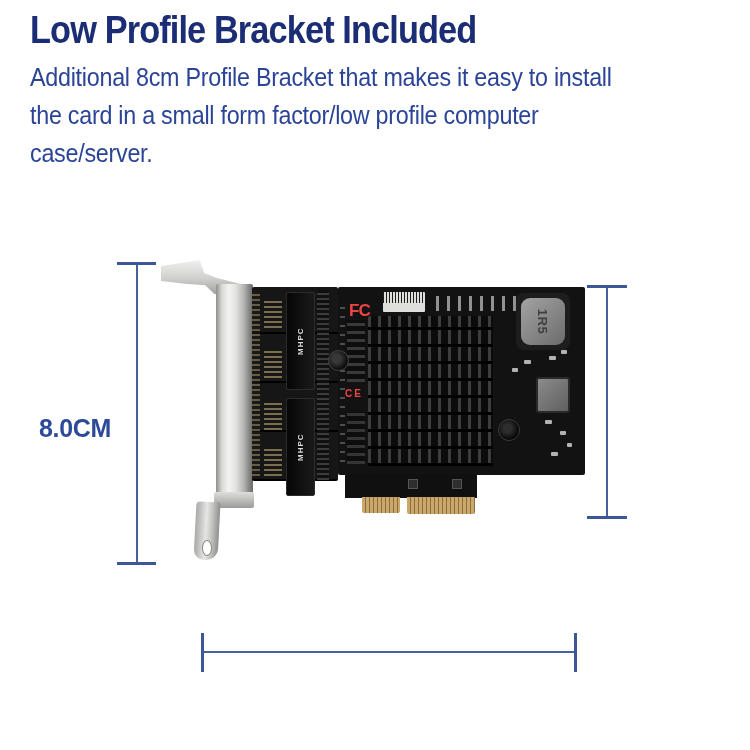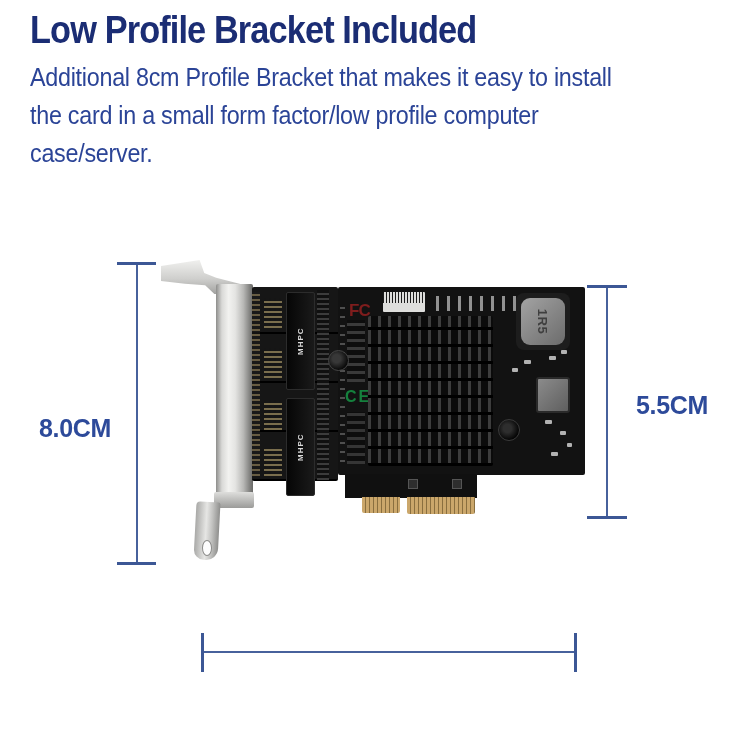--- a/index.html
+++ b/index.html
@@ -22,21 +22,21 @@
     letter-spacing:-.3px;
   }
   .dim-line { background:#47619c; }
   .dim-cap  { background:#3c5795; }
   .vtext {
     writing-mode:vertical-rl; transform:rotate(180deg);
     font-size:8px; font-weight:bold; color:#d9d9d9; letter-spacing:1px;
     display:flex; align-items:center; justify-content:center;
     width:100%; height:100%;
   }
-  .pcb-mark { color:#7f1d1d; font-weight:bold; }
+  .pcb-mark { color:#ef4444; font-weight:bold; }
   .dot { position:absolute; background:#b2b2b2; border-radius:1px; }
   .pad { position:absolute; background:#2e2e2e; border:1px solid #555; }
 </style>
 </head>
 <body>
 
 <div class="page">
 
   <div class="abs title condensed">Low Profile Bracket Included</div>
   <div class="abs desc-line condensed" style="top:58px;">Additional 8cm Profile Bracket that makes it easy to install</div>
@@ -46,21 +46,20 @@
   <div class="abs" style="left:0;top:0;width:750px;height:750px;">
 
     <div class="abs dim-line" style="left:136px;top:264px;width:2px;height:300px;"></div>
     <div class="abs dim-cap" style="left:117px;top:262px;width:39px;height:3px;"></div>
     <div class="abs dim-cap" style="left:117px;top:562px;width:39px;height:3px;"></div>
     <div class="abs dim-label" style="left:20px;top:414px;width:110px;">8.0CM</div>
 
     <div class="abs dim-line" style="left:606px;top:287px;width:2px;height:231px;"></div>
     <div class="abs dim-cap" style="left:587px;top:285px;width:40px;height:3px;"></div>
     <div class="abs dim-cap" style="left:587px;top:516px;width:40px;height:3px;"></div>
-    <div class="abs dim-label" style="left:622px;top:391px;width:100px;">5.5CM</div>
 
     <div class="abs dim-line" style="left:202px;top:651px;width:375px;height:2px;"></div>
     <div class="abs dim-cap" style="left:201px;top:633px;width:3px;height:39px;"></div>
     <div class="abs dim-cap" style="left:574px;top:633px;width:3px;height:39px;"></div>
 
     <div class="abs" style="left:161px;top:260px;width:92px;height:34px;
                 background:linear-gradient(180deg,#f0f0ee 0%,#cfcfcd 55%,#a2a2a0 100%);
                 clip-path:polygon(0% 18%, 42% 0%, 47% 38%, 60% 52%, 100% 80%, 100% 100%, 58% 100%, 48% 74%, 26% 70%, 0% 62%);"></div>
 
     <div class="abs" style="left:216px;top:284px;width:37px;height:216px;border-radius:2px;
@@ -102,21 +101,21 @@
     <div class="abs" style="left:383px;top:292px;width:42px;height:20px;border-radius:1px;background:#dededc;
                 background-image:repeating-linear-gradient(90deg,#1c1c1c 0 1px,rgba(0,0,0,0) 1px 3px);
                 background-size:100% 55%;background-repeat:no-repeat;"></div>
 
     <div class="abs" style="left:436px;top:296px;width:86px;height:15px;opacity:.85;
                 background:repeating-linear-gradient(90deg,#a8a8a8 0 3px,rgba(0,0,0,0) 3px 11px);"></div>
 
     <div class="abs" style="left:347px;top:320px;width:18px;height:62px;
                 background:repeating-linear-gradient(0deg,#3a3a3a 0 3px,#0d0d0d 3px 8px);"></div>
 
-    <div class="abs pcb-mark" style="left:345px;top:388px;font-size:16px;letter-spacing:2px;color:#15803d;">CE</div>
+    <div class="abs pcb-mark" style="left:345px;top:388px;font-size:10px;letter-spacing:2px;color:#ef4444;">CE</div>
     <div class="abs" style="left:347px;top:412px;width:18px;height:52px;
                 background:repeating-linear-gradient(0deg,#353535 0 3px,#0d0d0d 3px 8px);"></div>
 
     <div class="abs" style="left:368px;top:316px;width:125px;height:150px;background-color:#070707;border-radius:2px;
                 background-image:repeating-linear-gradient(0deg,#000 0 3px,rgba(0,0,0,0) 3px 17px),
                                  repeating-linear-gradient(90deg,#3d3d3d 0 3px,#0b0b0b 3px 10px);"></div>
 
     <div class="abs" style="left:328px;top:350px;width:19px;height:19px;border-radius:50%;border:1px solid #464646;
                 background:radial-gradient(circle at 40% 40%, #383838 25%, #0a0a0a 70%);"></div>
     <div class="abs" style="left:498px;top:419px;width:20px;height:20px;border-radius:50%;border:1px solid #3a3a3a;

